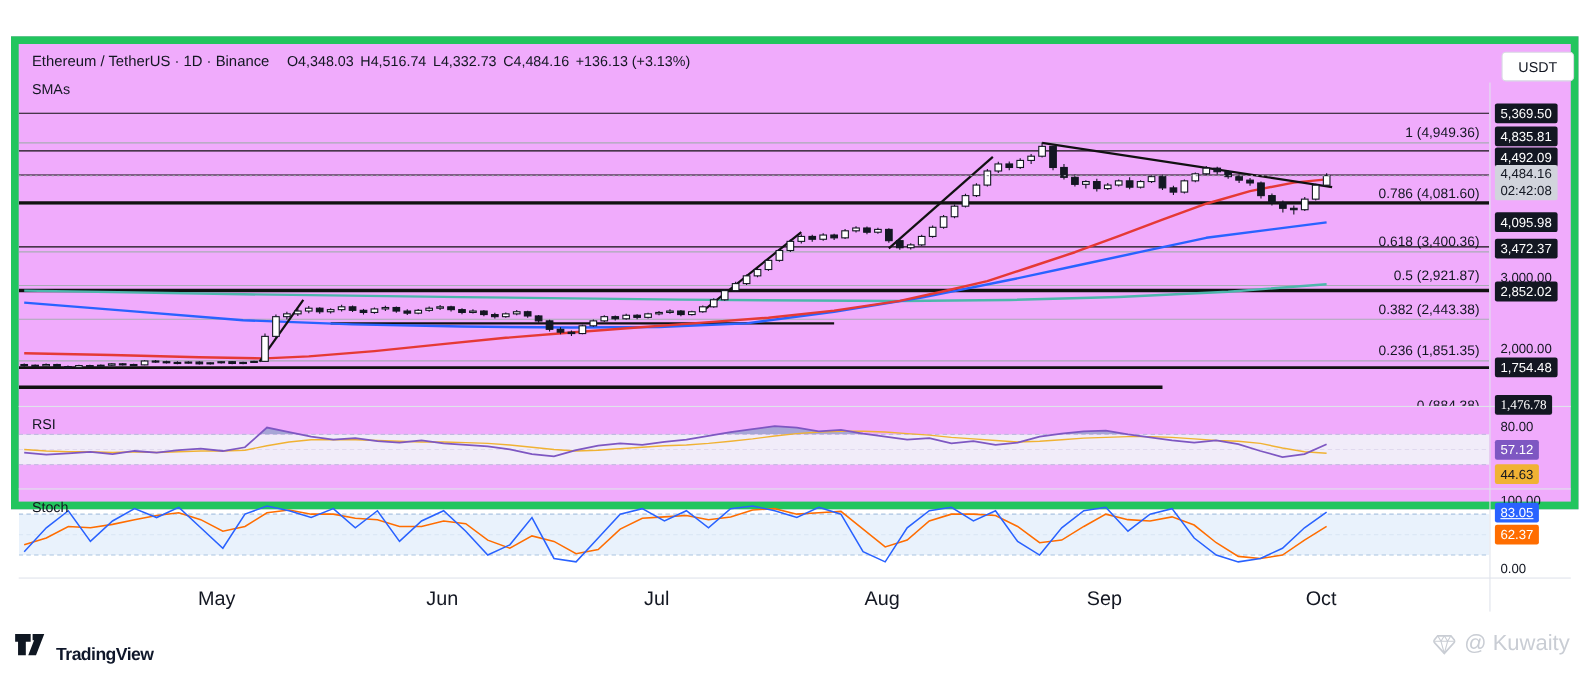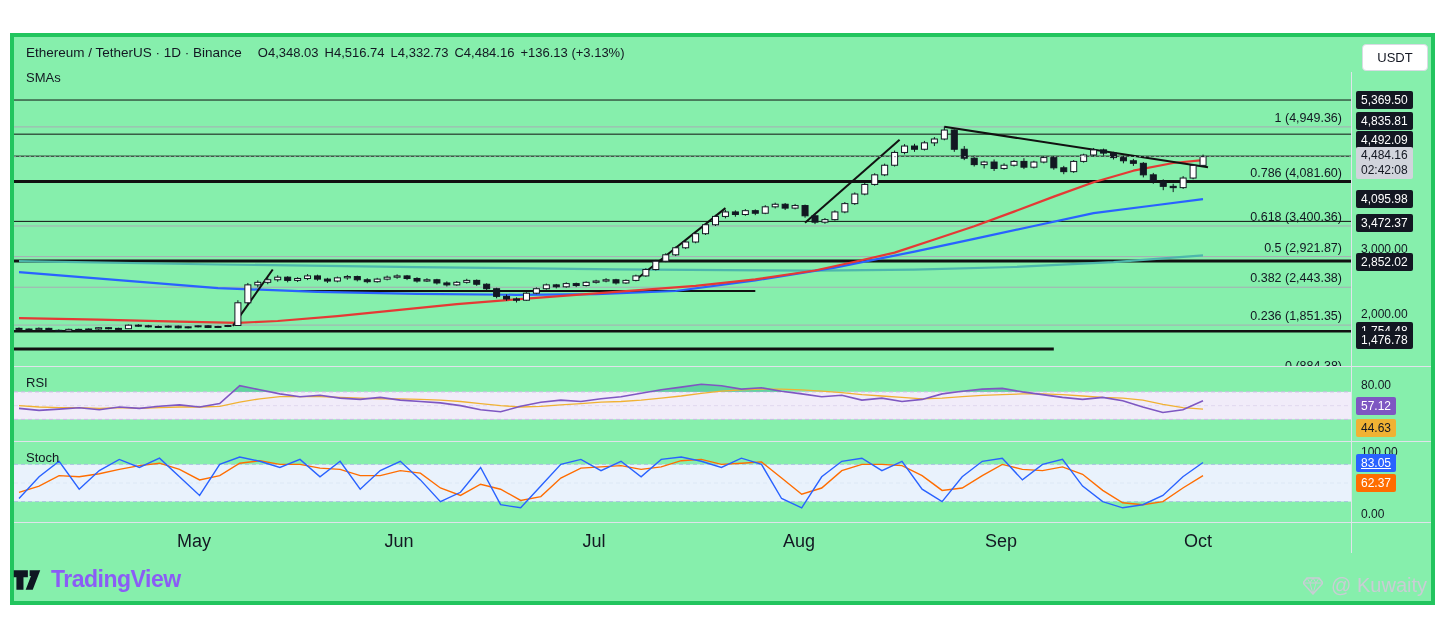--- a/index.html
+++ b/index.html
@@ -1,20 +1,20 @@
 <!DOCTYPE html>
 <html><head>
 <meta charset="utf-8">
 <style>
   html,body{margin:0;padding:0;background:#fff;}
   .stage{position:relative;width:1441px;height:621px;background:#fff;overflow:hidden;
          font-family:"Liberation Sans",sans-serif;color:#131722;}
   .credit{position:absolute;left:10px;top:4px;font-size:13.5px;font-weight:bold;}
-  .widget{position:absolute;left:10px;top:33px;width:1425px;height:572px;
-          border:4px solid #22c55e;box-sizing:border-box;background:#86efac;}
+  .widget{position:absolute;left:10px;top:33px;width:1425px;height:430px;
+          border:7px solid #22c55e;box-sizing:border-box;background:#f0abfc;}
   .chart-header{position:absolute;left:12px;top:8px;font-size:13.5px;white-space:nowrap;}
   .chart-header .sym{margin-right:10px;}
   .chart-header .ohlc{margin-left:6px;font-size:13px;}
   .legend{position:absolute;left:12px;top:33px;font-size:13px;}
   .pane{position:absolute;left:0;width:1337px;overflow:hidden;}
   #main-pane{top:50px;height:279px;}
   #rsi-pane{top:330px;height:74px;}
   #stoch-pane{top:405px;height:80px;}
   .pane-label{position:absolute;left:12px;font-size:13px;z-index:5;}
   .rsi-label{top:338px;}
@@ -29,21 +29,21 @@
   .axis-label.black{background:#131722;color:#fff;padding:0 5px;border-radius:2px;}
   .axis-label.plain{color:#131722;padding:0 5px;}
   .axis-label.current{background:#d1d4dc;color:#131722;padding:1px 5px;border-radius:2px;line-height:15px;}
   .axis-label.purple{background:#7e57c2;color:#fff;padding:0 5px;border-radius:2px;}
   .axis-label.yellow{background:#f0b233;color:#131722;padding:0 5px;border-radius:2px;}
   .axis-label.blue{background:#2962ff;color:#fff;padding:0 5px;border-radius:2px;}
   .axis-label.orange{background:#ff6d00;color:#fff;padding:0 5px;border-radius:2px;}
   .time-axis{position:absolute;left:0;top:486px;width:1337px;height:30px;}
   .month-label{position:absolute;top:8px;font-size:18px;transform:translateX(-50%);color:#131722;}
   .footer-left{position:absolute;left:12px;top:566px;display:flex;align-items:center;gap:9px;}
-  .footer-left span{font-size:23px;font-weight:800;letter-spacing:-0.5px;color:#8b5cf6;}
+  .footer-left span{font-size:16px;font-weight:800;letter-spacing:-0.5px;color:#0f172a;margin-top:21px;}
   .footer-right{position:absolute;right:14px;top:574px;display:flex;align-items:center;gap:8px;
                 color:#c9cdd4;font-size:20px;}
   svg text{font-family:"Liberation Sans",sans-serif;}
 </style>
 </head>
 <body>
 
 <div class="stage">
 
   <div class="widget">
@@ -378,21 +378,21 @@
         <div class="axis-label current" style="top: 110px;">
           <div>4,484.16</div>
           <div>02:42:08</div>
         </div>
         <div class="axis-label black" style="top: 153px;">4,095.98</div>
         <div class="axis-label black" style="top: 177px;">3,472.37</div>
         <div class="axis-label plain" style="top: 203px;">3,000.00</div>
         <div class="axis-label black" style="top: 216px;">2,852.02</div>
         <div class="axis-label plain" style="top: 268px;">2,000.00</div>
         <div class="axis-label black" style="top: 285px;">1,754.48</div>
-        <div class="axis-label black" style="top: 294px;">1,476.78</div>
+        <div class="axis-label black" style="top: 319px; font-family: Liberation Serif, serif;">1,476.78</div>
         <div class="axis-label plain" style="top: 339px;">80.00</div>
         <div class="axis-label purple" style="top: 360px;">57.12</div>
         <div class="axis-label yellow" style="top: 382px;">44.63</div>
         <div class="axis-label plain" style="top: 406px;">100.00</div>
         <div class="axis-label blue" style="top: 417px; text-decoration: underline;">83.05</div>
         <div class="axis-label orange" style="top: 437px;">62.37</div>
         <div class="axis-label plain" style="top: 468px;">0.00</div>
       </div>
   </div>
 

